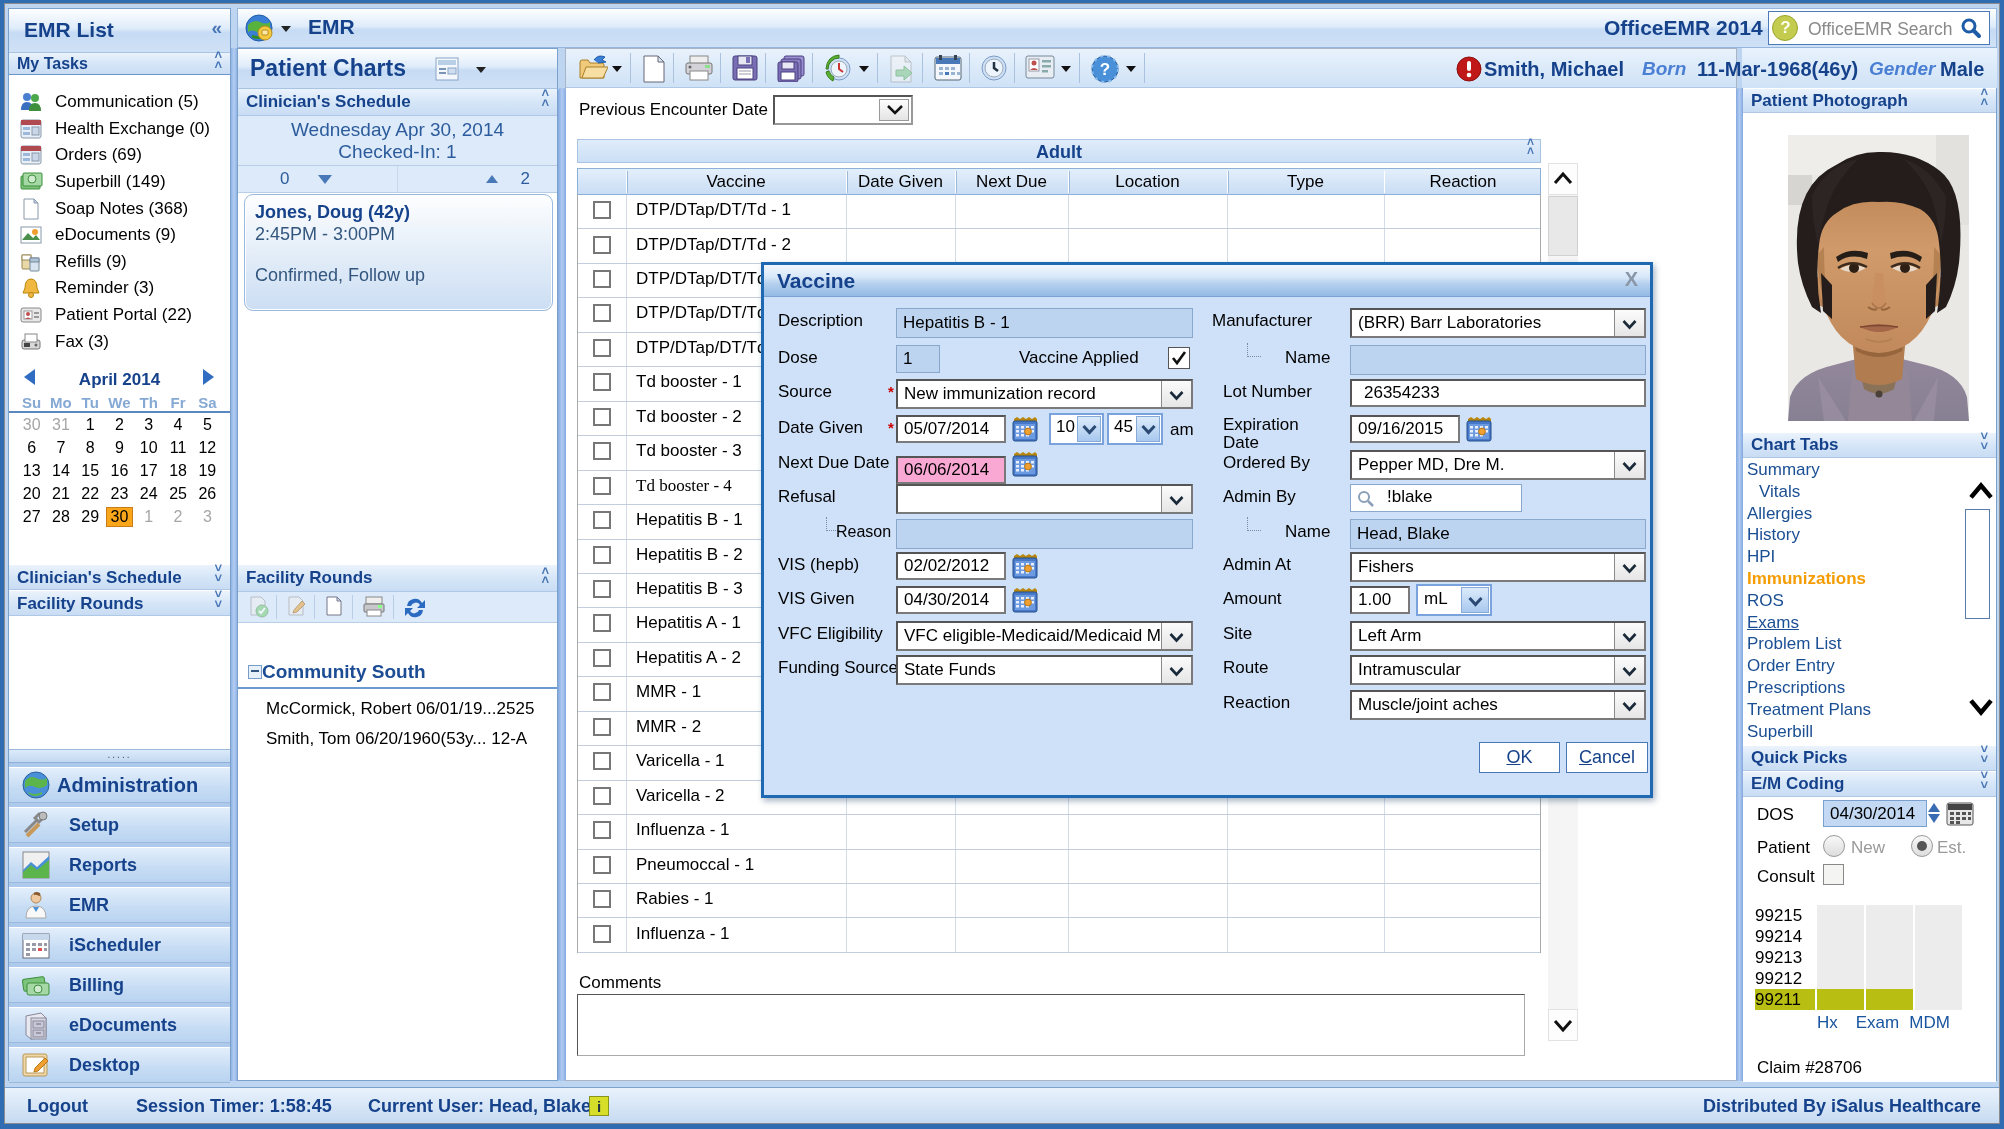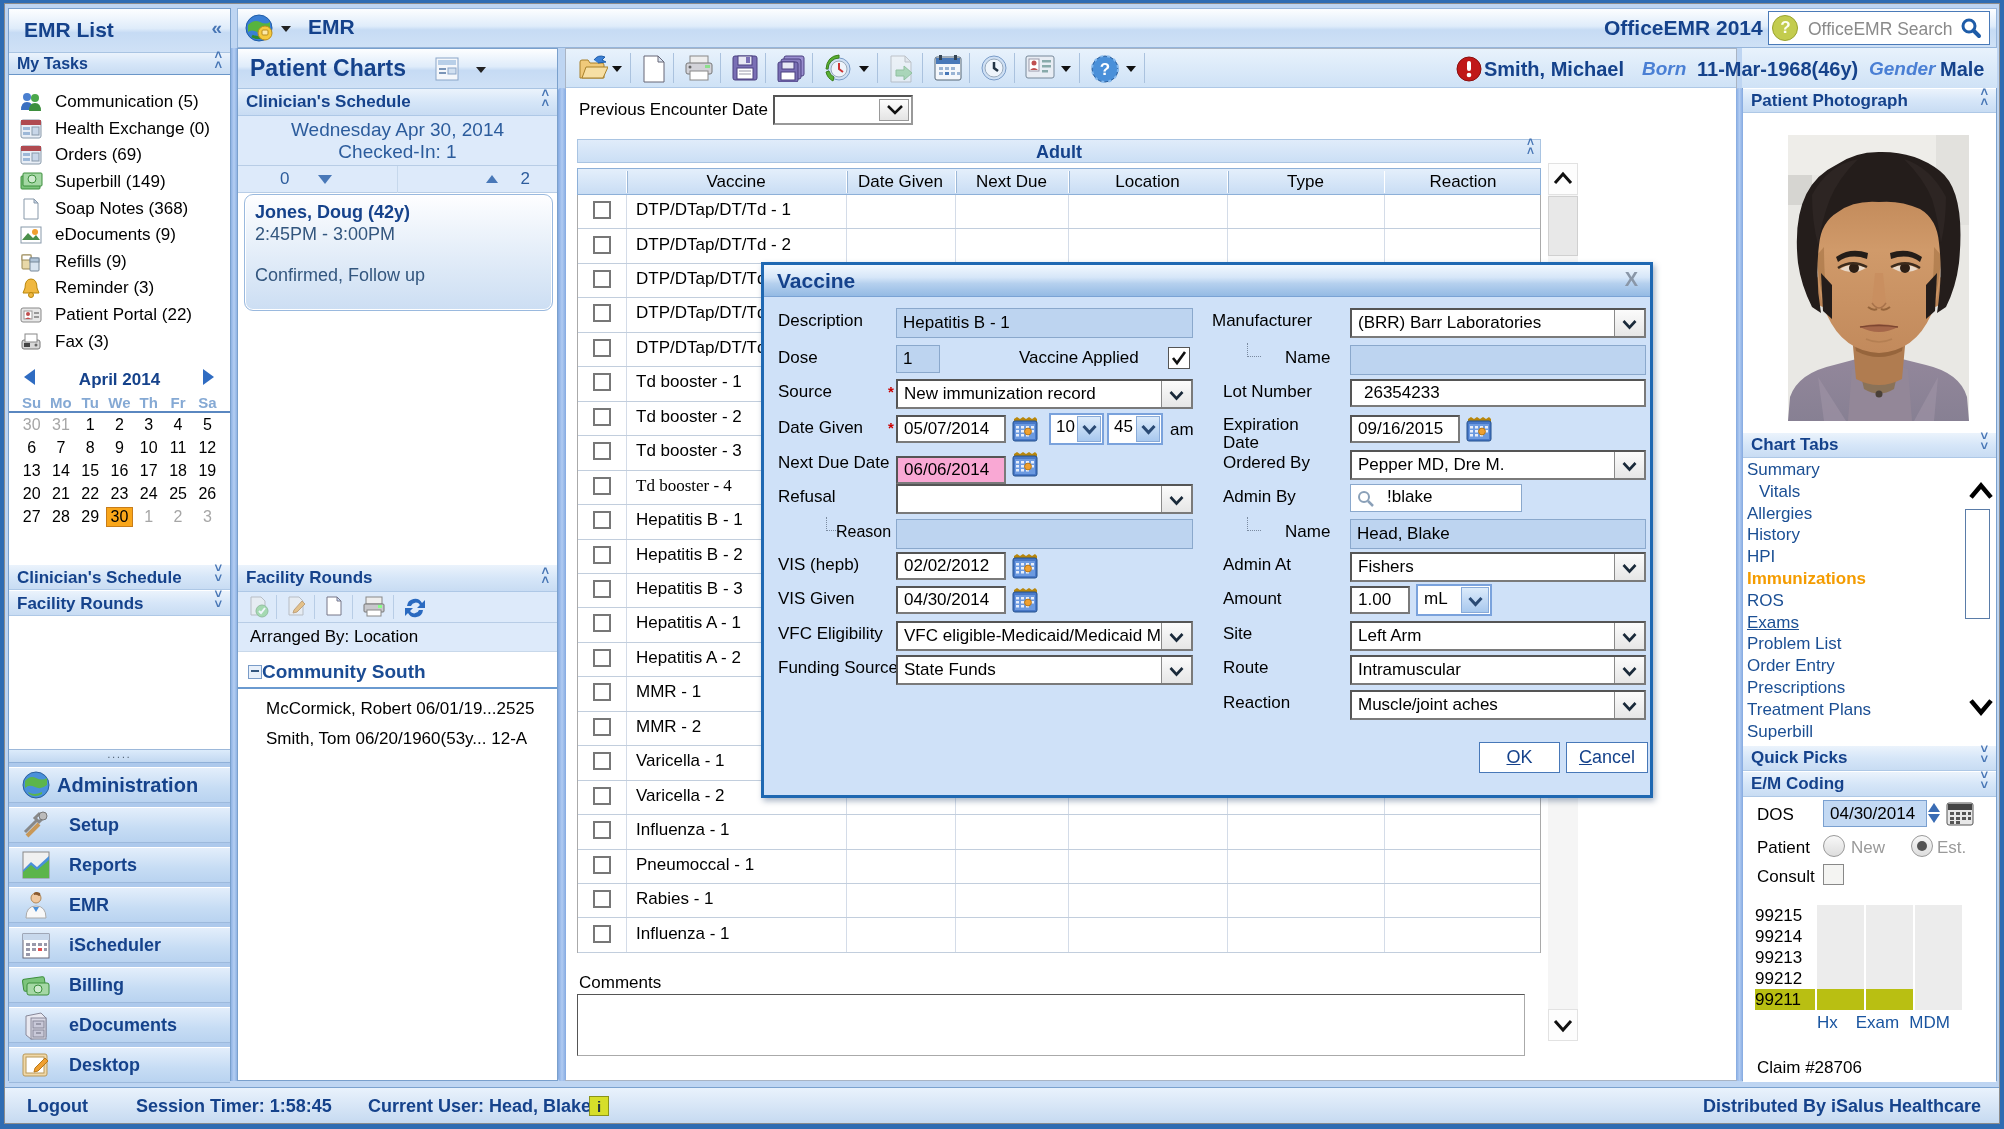--- a/index.html
+++ b/index.html
@@ -389,23 +389,20 @@
         <rect x="4" y="1" width="16" height="7" fill="#eee" stroke="#888"></rect>
         <rect x="2" y="8" width="20" height="8" rx="1" fill="#c8c8cc" stroke="#777"></rect>
         <rect x="5" y="14" width="14" height="6" fill="#fff" stroke="#888"></rect>
         <rect x="16" y="9" width="4" height="3" fill="#8f8"></rect>
       </svg>
   <div style="position:absolute;left:155px;top:3px;border-left:1px solid #b8cde6;height:24px;"></div>
   <svg style="position:absolute;left:165px;top:4px;" width="24" height="24" viewBox="0 0 24 24">
         <path d="M4 10 A8 8 0 0 1 19 7 L22 4 L22 12 L14 12 L17 9 A5 5 0 0 0 8 10Z" fill="#2a6ac0"></path>
         <path d="M20 14 A8 8 0 0 1 5 17 L2 20 L2 12 L10 12 L7 15 A5 5 0 0 0 16 14Z" fill="#2a6ac0"></path>
       </svg>
- </div>
- <div style="position:absolute;left:0;top:574px;width:319px;height:29px;background:#ddeafa;border-bottom:1px solid #c8d8ea;">
-  <div style="position:absolute;left:12px;top:4px;font-size:17px;color:#000;">Arranged By: Location</div>
  </div>
  <div style="position:absolute;left:0;top:610px;width:319px;height:30px;border-bottom:2px solid #6a9ad0;">
   <div style="position:absolute;left:10px;top:6px;width:14px;height:14px;background:#e8f0fa;border:1px solid #7a9cc8;"></div>
   <div style="position:absolute;left:13px;top:11px;width:8px;height:2px;background:#33567e;"></div>
   <div class="navy b" style="position:absolute;left:24px;top:2px;font-size:19px;color:#1b4c94;">Community South</div>
  </div>
  <div style="position:absolute;left:0;top:642px;width:319px;">
   <div style="margin:8px 0 0 28px;font-size:17px;color:#000;">McCormick, Robert 06/01/19...2525</div>
   <div style="margin:10px 0 0 28px;font-size:17px;color:#000;">Smith, Tom 06/20/1960(53y... 12-A</div>
  </div>

